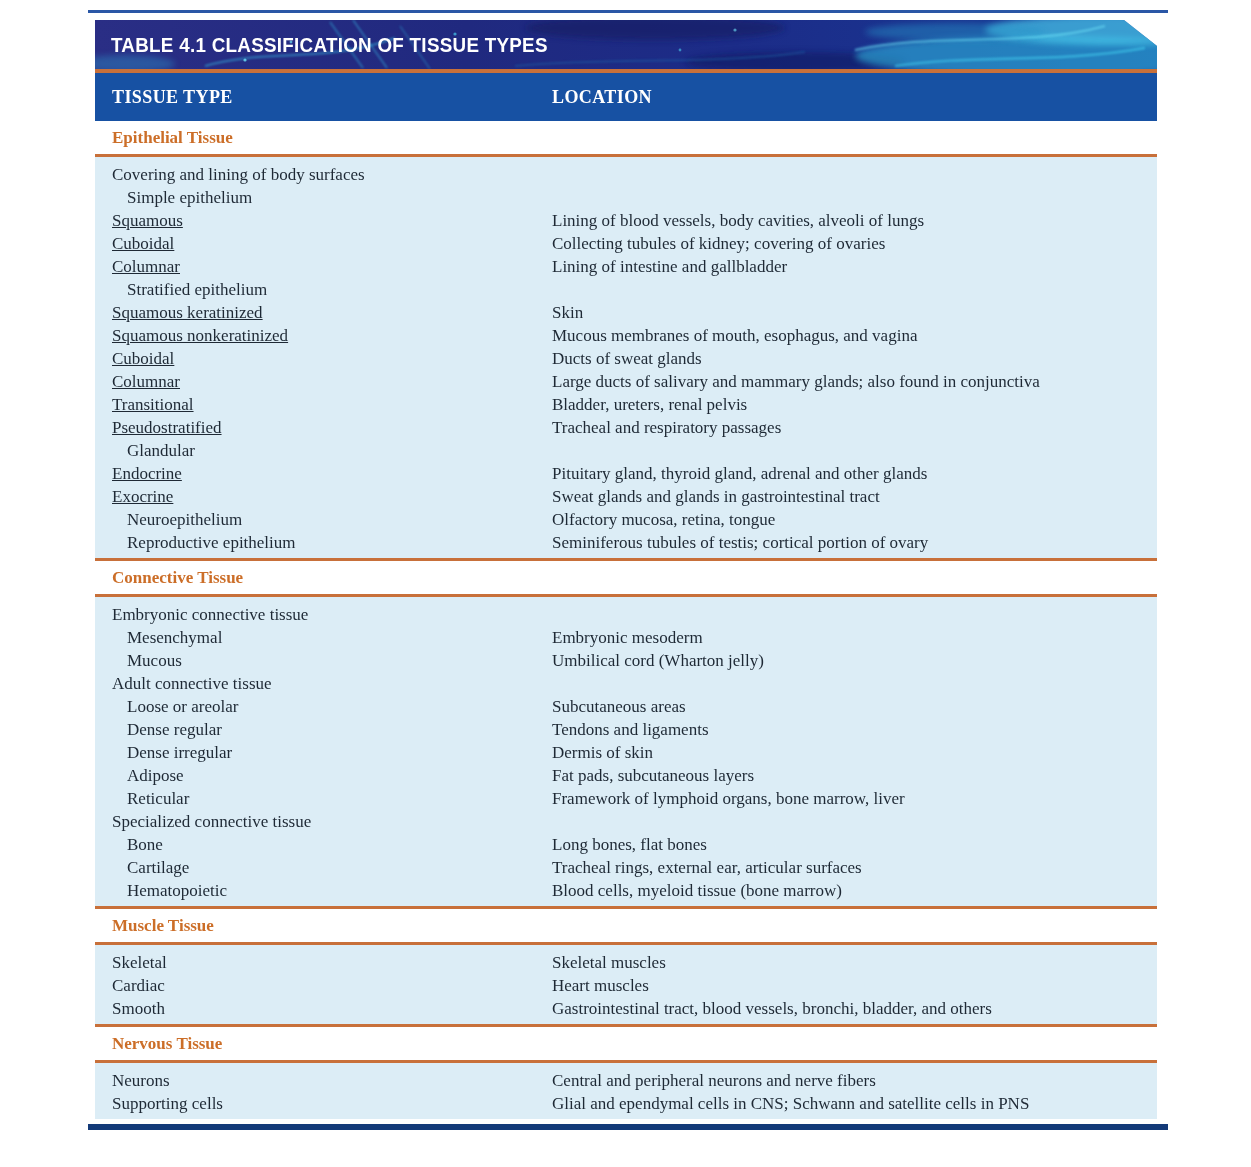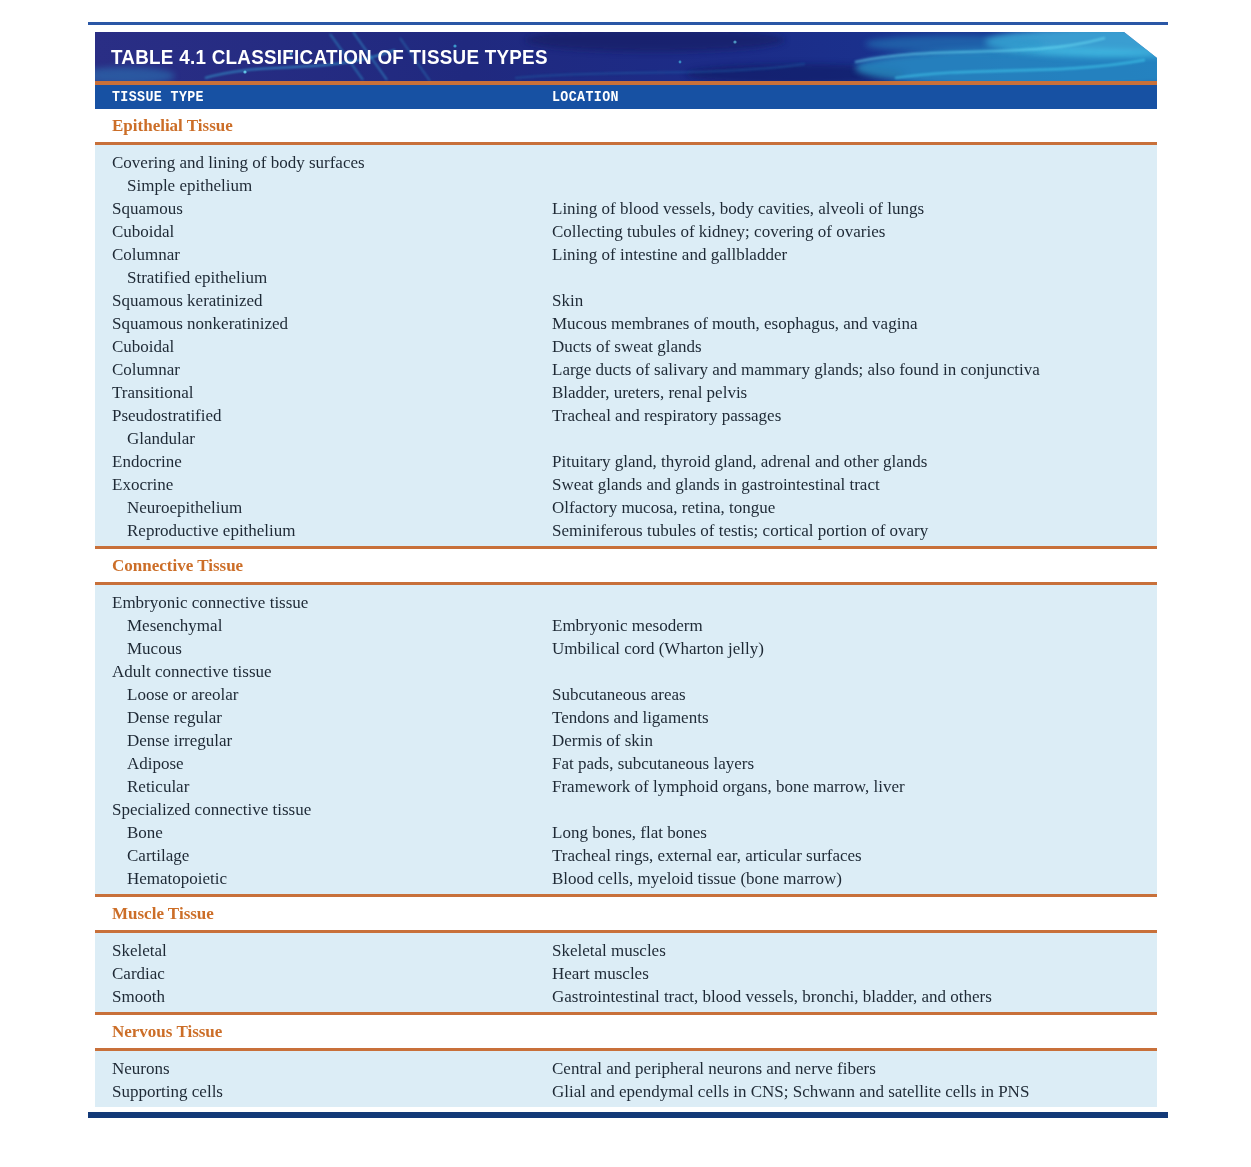--- a/index.html
+++ b/index.html
@@ -3,41 +3,41 @@
 <meta charset="utf-8">
 <style>
   html,body{margin:0;padding:0;background:#ffffff;}
   .page{
     position:relative;
     width:1251px;height:1167px;
     background:#fff;
     font-family:"Liberation Serif", serif;
     overflow:hidden;
   }
-  .table-wrap{position:absolute;left:95px;top:22px;width:1062px;}
+  .table-wrap{position:absolute;left:95px;top:10px;width:1062px;}
 
   .top-rule{height:3px;width:1080px;margin-left:-7px;background:var(--rule-blue,#2a57a6);}
 
   .banner{
     margin-top:7px;height:49px;position:relative;
     clip-path:polygon(0 0, calc(100% - 33px) 0, 100% 26px, 100% 100%, 0 100%);
   }
   .banner svg{position:absolute;left:0;top:0;width:100%;height:100%;display:block;}
   .banner-title{
     position:absolute;left:16px;top:50%;transform:translateY(-50%) scaleX(.94);
     transform-origin:left center;
     color:#fff;font-family:"Liberation Sans",sans-serif;
     font-weight:bold;font-size:20px;letter-spacing:.3px;white-space:nowrap;
   }
   .banner-rule{height:4px;background:var(--accent-orange,#c8703a);}
 
   .col-head{
-    position:relative;height:24px;background:var(--band-blue,#1751a3);
-    font-family:Liberation Mono, monospace;font-weight:bold;color:#fff;
-    font-size:14px;letter-spacing:.4px;
+    position:relative;height:48px;background:var(--band-blue,#1751a3);
+    font-family:Liberation Serif, serif;font-weight:bold;color:#fff;
+    font-size:19px;letter-spacing:.4px;
   }
   .col-head .col-label{position:absolute;top:50%;transform:translateY(-50%) scaleX(.95);transform-origin:left center;white-space:nowrap;}
   .col-head .col-label.c1{left:17px;}
   .col-head .col-label.c2{left:457px;}
 
   .section-head{
     background:#fff;padding:7px 0 6px 17px;
     border-bottom:3px solid var(--accent-orange,#c8703a);
   }
   .section-head .st{
@@ -46,21 +46,21 @@
   }
   .rows-block{
     background:var(--block-blue,#dcedf6);
     padding:6px 0 4px 0;
   }
   .rows-block.with-rule{border-bottom:3px solid var(--accent-orange,#c8703a);}
 
   .row{display:flex;line-height:23px;font-size:17px;color:var(--ink,#1e2935);}
   .cell-type{width:457px;box-sizing:border-box;padding-left:17px;white-space:nowrap;}
   .cell-type.indent-1{padding-left:32px;}
-  .cell-type.indent-2{}
+  .cell-type.indent-2{text-decoration:underline;}
   .cell-loc{flex:1;white-space:nowrap;}
 
   .bottom-bar{height:6px;width:1080px;margin-left:-7px;margin-top:5px;background:var(--bottom-navy,#133a78);}
 </style>
 </head>
 <body>
 
 <div class="page">
   <div class="table-wrap">
 

